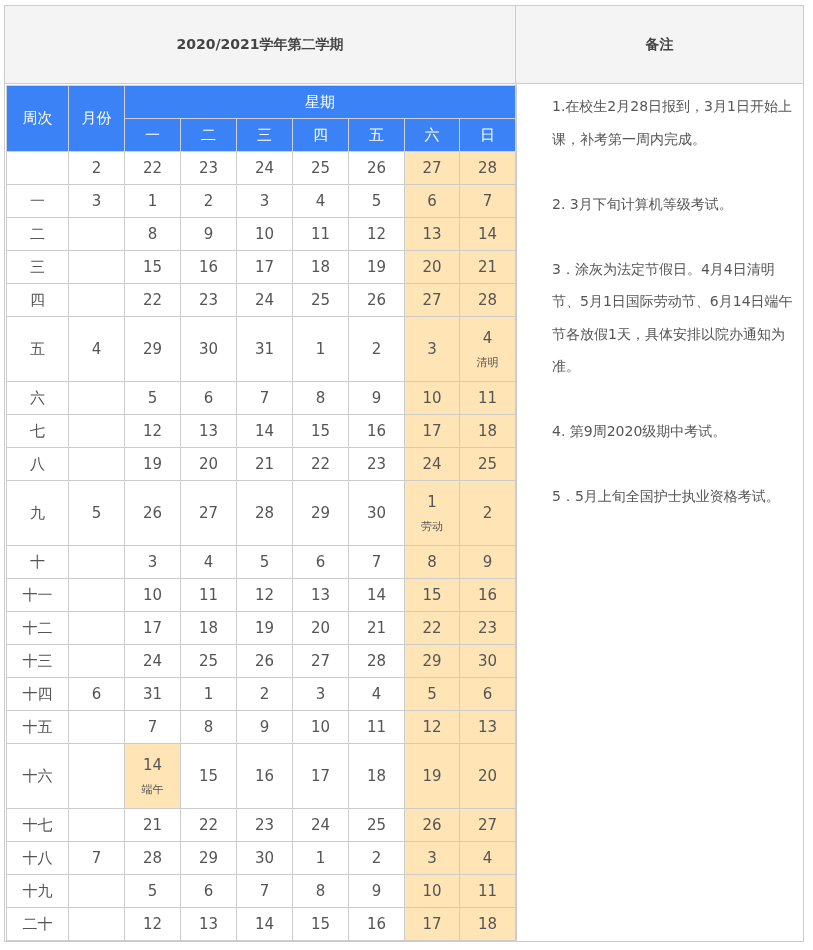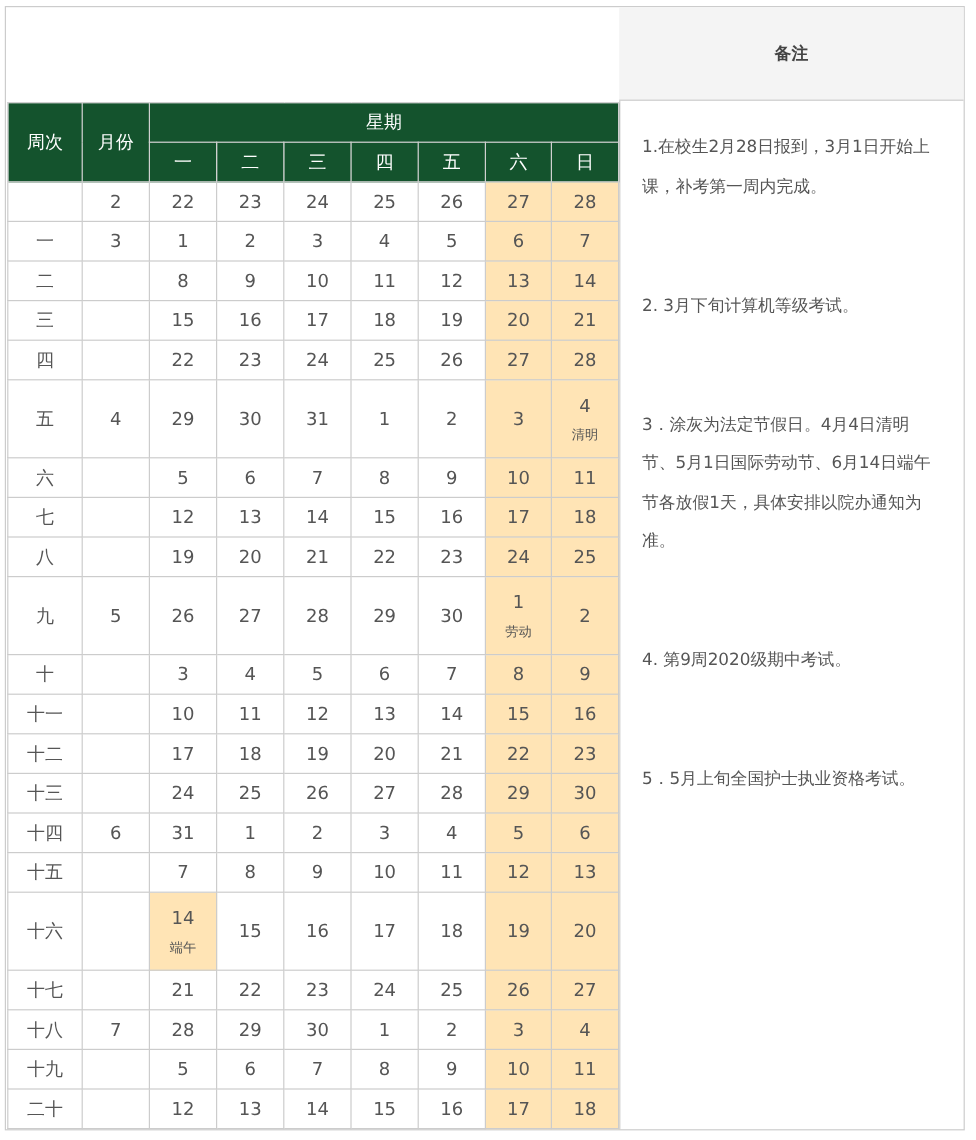--- a/index.html
+++ b/index.html
@@ -33,40 +33,41 @@
     table-layout: fixed;
     font-size: 15px;
   }
   table.cal td, table.cal th {
     border: 1px solid #cccccc;
     text-align: center; vertical-align: middle;
     padding: 0; box-sizing: border-box;
     font-weight: normal;
   }
   table.cal th {
-    background: #14532d; color: #ffffff;
+    background: #3b82f6; color: #ffffff;
     border-color: #d0d0d0;
   }
   table.cal tr.h1 th { height: 33px; }
   table.cal tr.h2 th { height: 33px; }
   table.cal tr.r td { height: 33px; }
   table.cal tr.tall td { height: 65px; }
   table.cal td.we { background: #ffe4b5; }
   table.cal td .sub { display: block; font-size: 11px; margin-top: 8px; }
   .notes {
     position: absolute; left: 513px; top: 84px; width: 282px;
     font-size: 14px; line-height: 32.5px; color: #555;
   }
-  .notes p { margin: 17px; }
+  .notes p { margin: 0; padding-left: 34px; }
   .notes p.gap { height: 32.5px; }
 </style>
 </head>
 <body>
 
 <div class="outer">
+  <div class="outer-head-left">2020/2021学年第二学期</div>
   <div class="outer-head-right">备注</div>
   <div class="vsep"></div>
 
   <table class="cal">
     <colgroup>
       <col style="width:62px">
         <col style="width:56px">
       <col style="width:56px">
         <col style="width:56px">
         <col style="width:56px">

